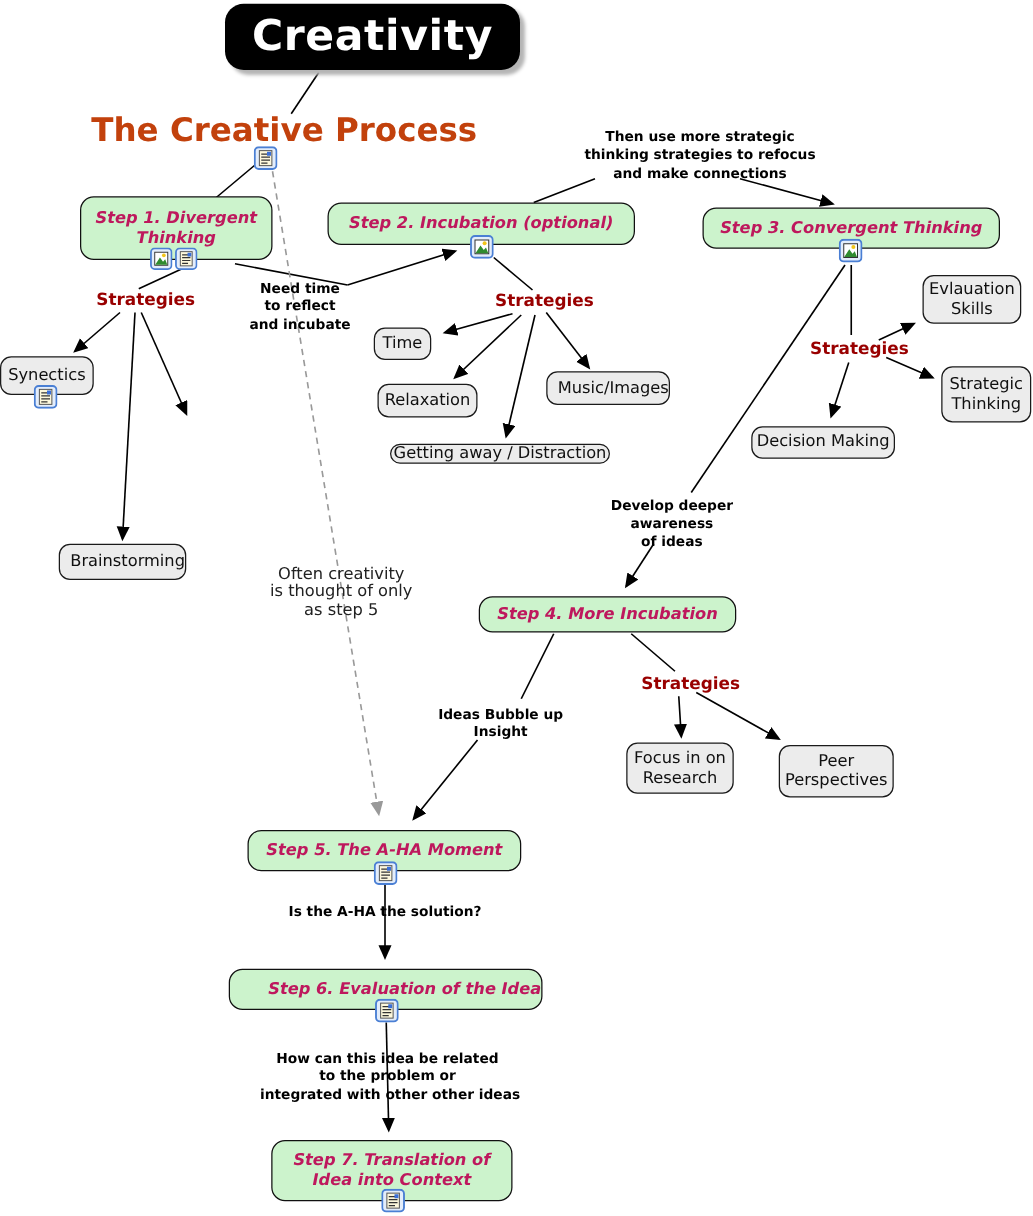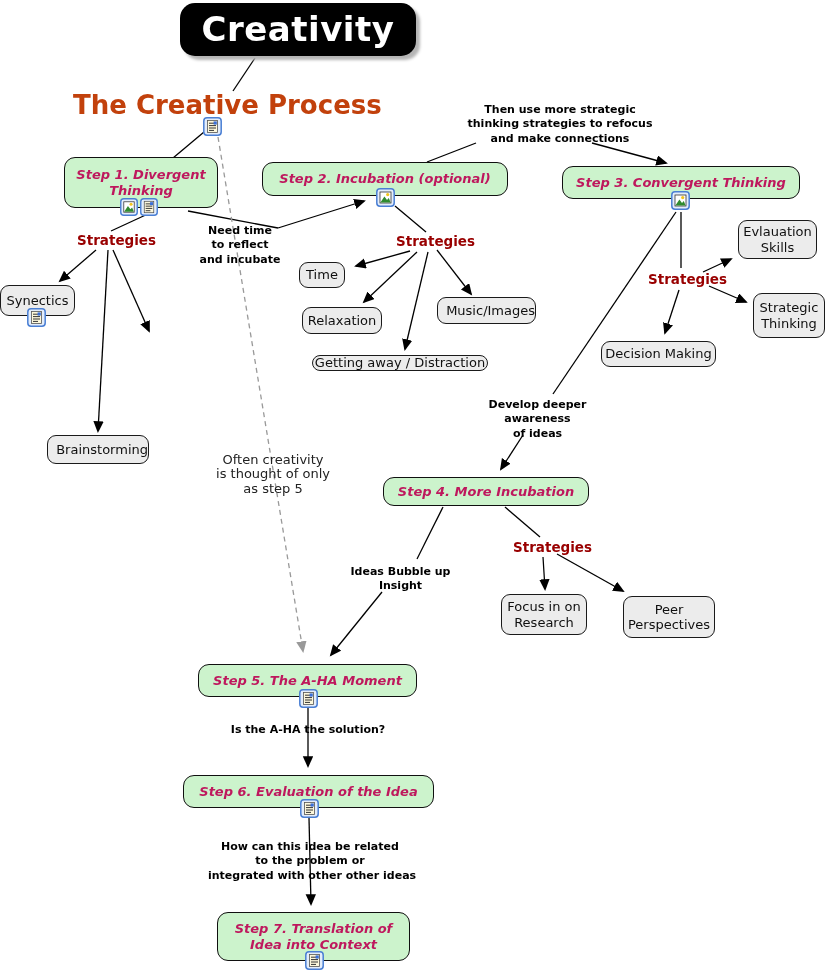--- a/index.html
+++ b/index.html
@@ -106,21 +106,21 @@
   </div>
   <div class="node step" style="left:562px;top:166px;width:238px;height:33px;">
     <span>Step 3. Convergent Thinking</span>
   </div>
   <div class="node step" style="left:383px;top:477px;width:206px;height:29px;">
     <span>Step 4. More Incubation</span>
   </div>
   <div class="node step" style="left:198px;top:664px;width:219px;height:33px;">
     <span>Step 5. The A-HA Moment</span>
   </div>
-  <div class="node step" style="left:183px;top:775px;width:251px;height:33px;">
+  <div class="node step" style="left:183px;top:775px;width:251px;height:33px;justify-content:flex-end;">
     <span>Step 6. Evaluation of the Idea</span>
   </div>
   <div class="node step" style="left:217px;top:912px;width:193px;height:49px;">
     <span>Step 7. Translation of
 Idea into Context</span>
   </div>
 
   <div class="node strat" style="left:0px;top:285px;width:75px;height:31px;">
     <span>Synectics</span>
   </div>

